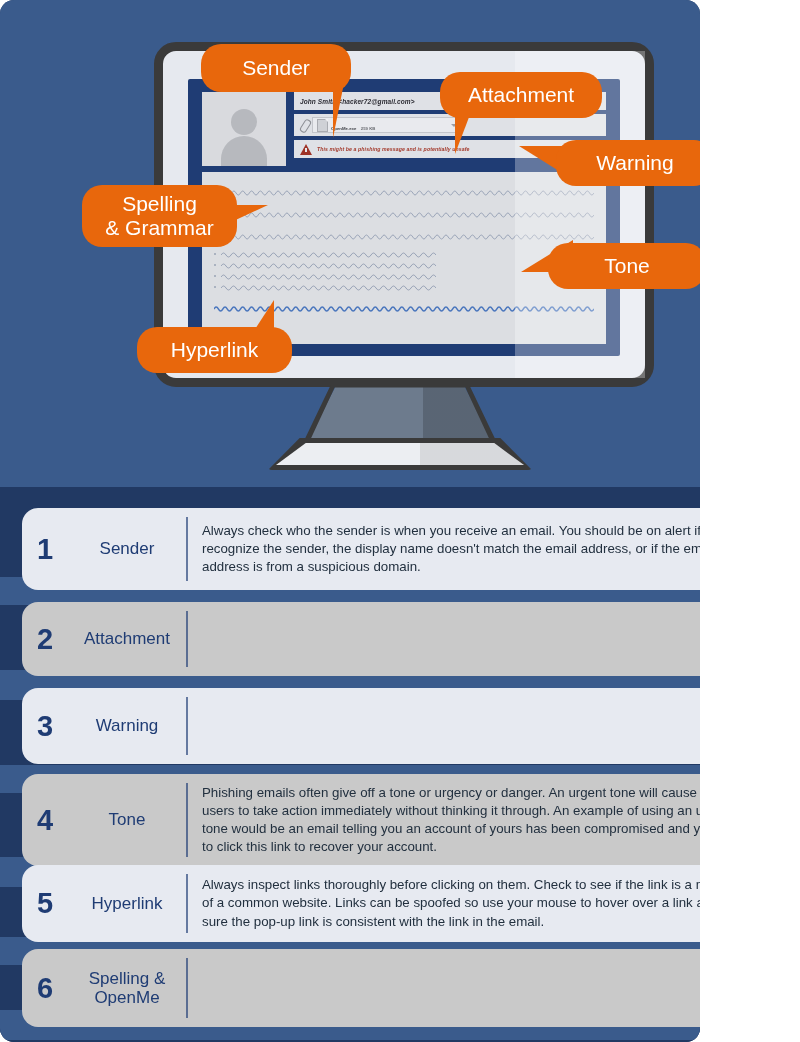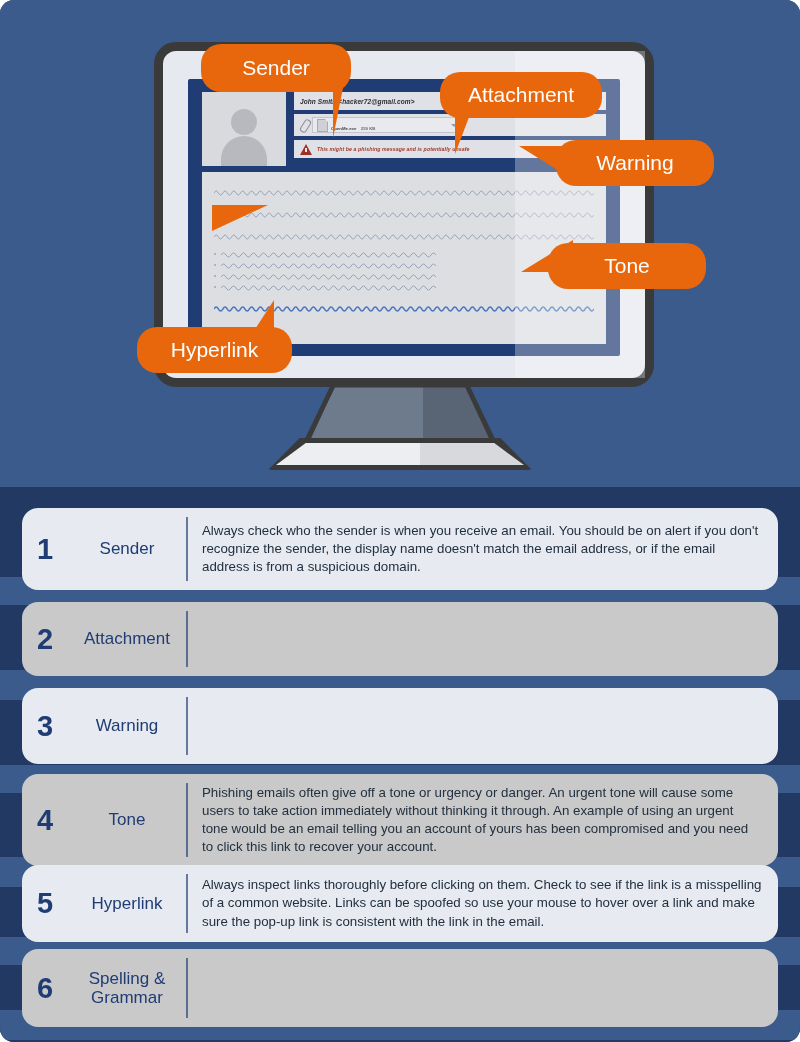--- a/index.html
+++ b/index.html
@@ -4,21 +4,21 @@
 <style>
   html,body{margin:0;padding:0;}
   body{
     width:800px;height:1042px;
     background:#ffffff;
     font-family:"Liberation Sans", sans-serif;
     overflow:hidden;
   }
   .page{
     position:relative;
-    width:800px;height:1042px;
+    width:700px;height:1042px;
     background:#213963;
     border-radius:14px;
     overflow:hidden;
   }
 
   
   .hero{
     position:absolute;left:0;top:0;width:800px;height:487px;
     background:#3a5b8c;
     overflow:hidden;
@@ -322,20 +322,24 @@
     </div>
 
     <div class="callout" style="left:556px;top:140px;width:158px;height:46px;">
       <span>Warning</span>
     </div>
 
     <div class="callout" style="left:548px;top:243px;width:158px;height:46px;">
       <span>Tone</span>
     </div>
 
+    <div class="callout" style="left:82px;top:185px;width:155px;height:62px;flex-direction:column;">
+      <span>Spelling</span>
+      <span>&amp; Grammar</span>
+    </div>
 
     <div class="callout" style="left:137px;top:327px;width:155px;height:46px;">
       <span>Hyperlink</span>
     </div>
 
   </div>
 
   <div class="lower">
 
     <div class="ribbon" style="left:0;top:90px;width:800px;height:28px;clip-path:polygon(0 0, 380 0, 800 28, 800 28, 380 28, 0 6);"></div>
@@ -375,19 +379,19 @@
       <span class="num">5</span>
       <span class="kw">Hyperlink</span>
       <span class="divider"></span>
       <span class="desc">Always inspect links thoroughly before clicking on them. Check to see if the link is a misspelling of a common website. Links can be spoofed so use your mouse to hover over a link and make sure the pop-up link is consistent with the link in the email.</span>
     </div>
 
     <div class="card gray" style="top:462px;height:78px;">
       <span class="num">6</span>
       <span class="kw">
         <span>Spelling &amp;</span><br>
-        <span>Grammar</span>
+        <span>OpenMe</span>
       </span>
       <span class="divider"></span>
     </div>
 
   </div>
 </div>
 
 </body></html>

